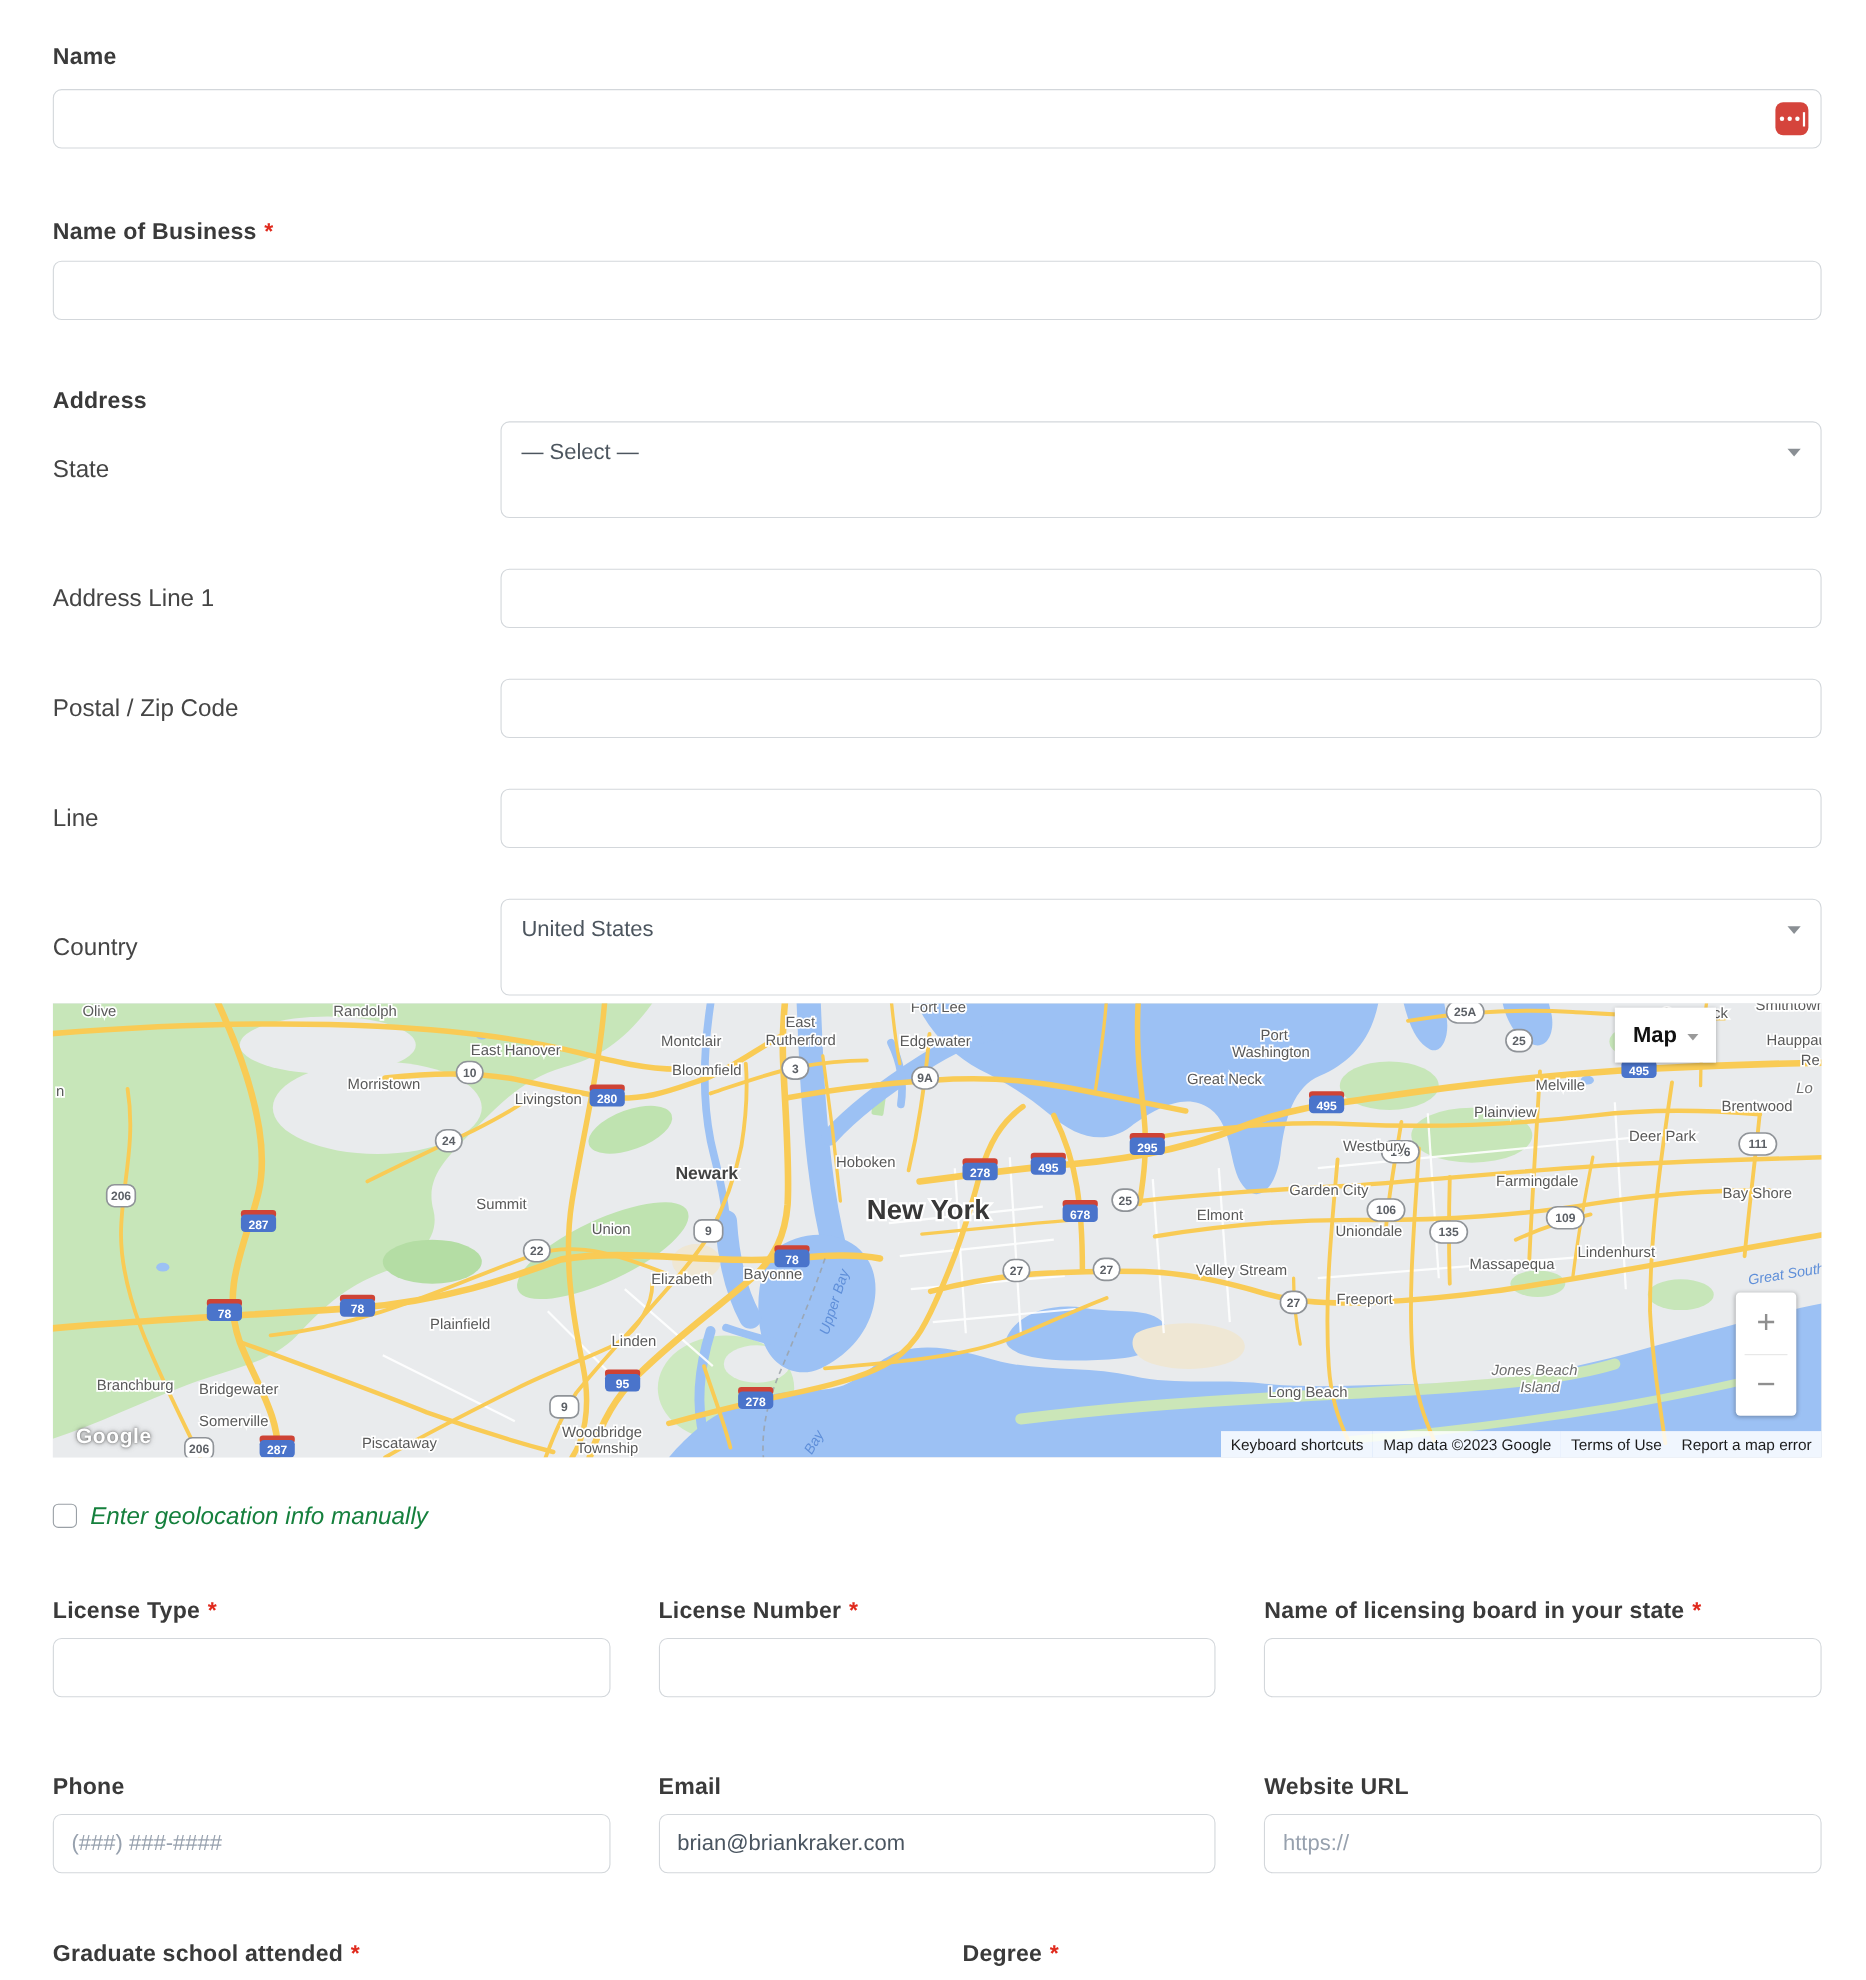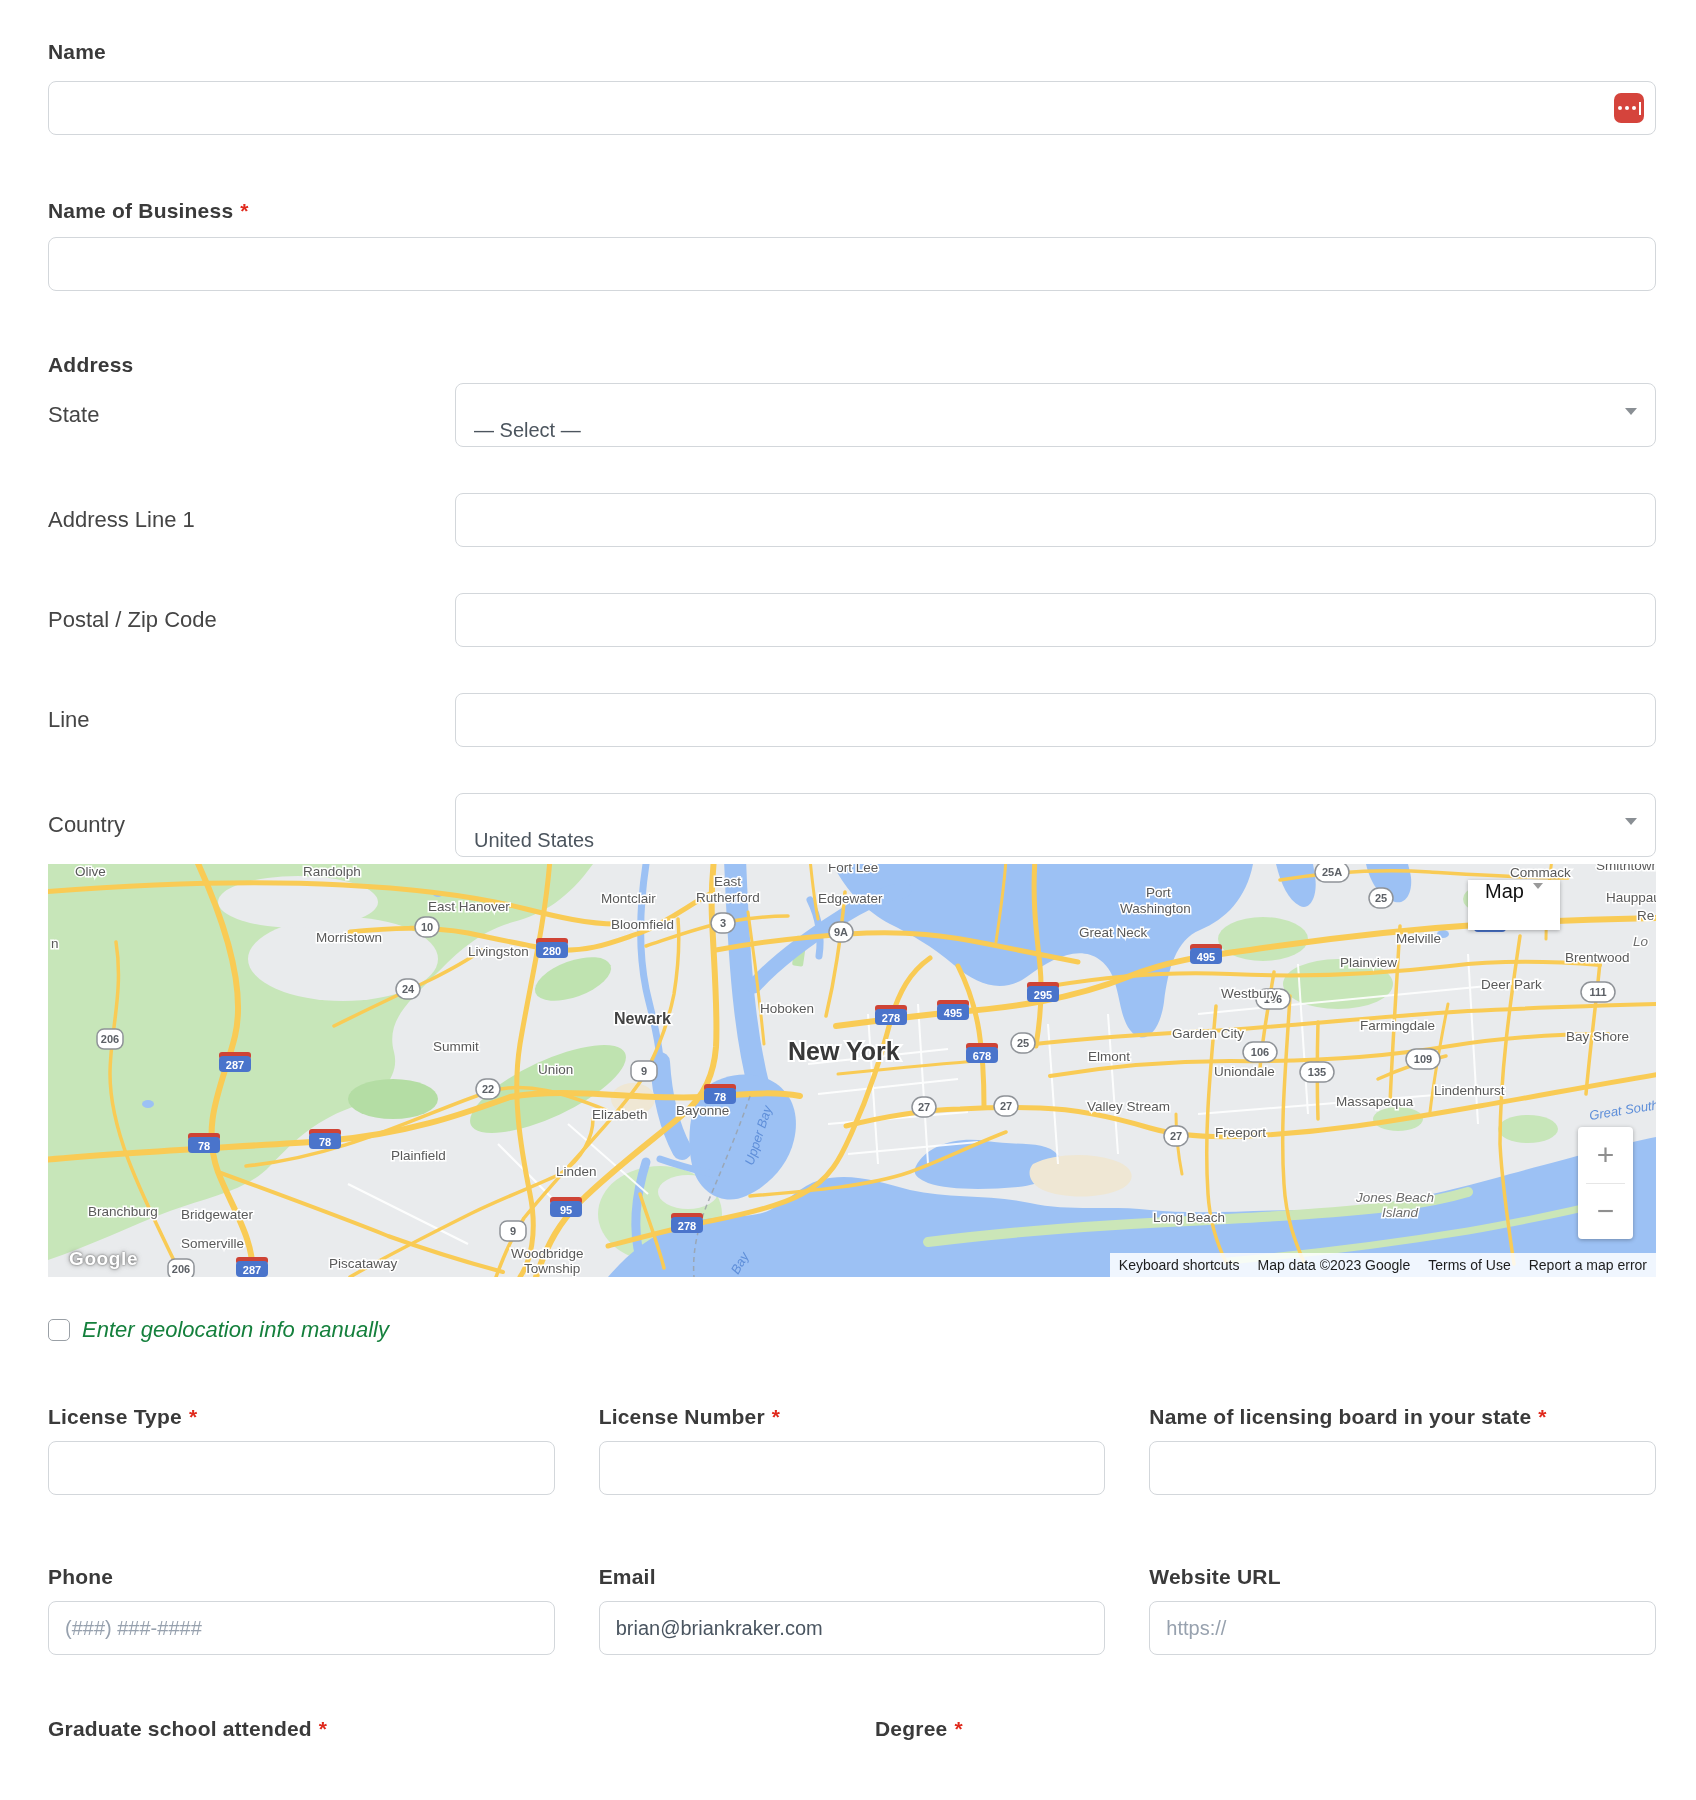--- a/index.html
+++ b/index.html
@@ -13,40 +13,40 @@
   #name-label{margin-top:40px;}
   .name-wrap{position:relative;margin-top:17px;}
   .pm-icon{position:absolute;right:12px;top:12px;width:30px;height:30px;background:#d5443c;border-radius:7px;
            display:flex;align-items:center;justify-content:center;}
   .pm-dots{width:4px;height:4px;border-radius:50%;background:#fff;box-shadow:7px 0 0 #fff,14px 0 0 #fff;}
   .pm-bar{width:2px;height:13px;background:#fff;margin-left:17px;}
   .mt64{margin-top:64px;} .mt14{margin-top:14px;}
   .addr-row{display:grid;grid-template-columns:407px 1fr;align-items:center;margin-top:46px;}
   .addr-row.first{margin-top:6px;}
   .addr-label{font-size:22px;color:#454545;}
-  .selectbox{position:relative;height:54px;border:1px solid #d3d7db;border-radius:8px;display:flex;align-items:flex-end;
-             padding:4px 18px;font-size:20px;color:#4c555e;background:#fff;cursor:pointer;}
+  .selectbox{position:relative;height:54px;border:1px solid #d3d7db;border-radius:8px;display:flex;align-items:flex-start;
+             padding:16px 18px;font-size:20px;color:#4c555e;background:#fff;cursor:pointer;}
   .chev{position:absolute;right:18px;top:24px;width:0;height:0;border-left:6px solid transparent;
         border-right:6px solid transparent;border-top:7px solid #8a8f94;}
   .map-btns{margin-top:56px;display:flex;gap:16px;}
   .btn{display:inline-flex;align-items:center;gap:10px;height:42px;padding:0 17px;border:2px solid #1c1c1c;
        border-radius:8px;background:#fff;font-size:19px;color:#141414;cursor:pointer;font-family:"Liberation Sans",sans-serif;}
   .btn.red{border-color:#d93025;color:#d93025;}
   .map{position:relative;margin-top:7px;height:413px;background:#e9ebed;overflow:hidden;}
   .map svg{display:block;}
   .mlbl{font-size:13.5px;fill:#595959;stroke:#ffffff;stroke-width:3px;paint-order:stroke;}
   .mlbl.big{font-size:25px;font-weight:700;fill:#383838;stroke-width:4px;}
   .mlbl.md{font-size:16px;font-weight:700;fill:#424242;}
   .mlbl.it{font-style:italic;fill:#6d6d6d;}
   .wlbl{font-size:13px;font-style:italic;fill:#5f8fd9;}
   .sht{font-size:11px;font-weight:700;fill:#fff;text-anchor:middle;}
   .shtg{font-size:11px;font-weight:700;fill:#5c6066;text-anchor:middle;}
-  .map-type-btn{position:absolute;left:1420px;top:16px;width:92px;height:50px;background:#fff;
-        box-shadow:0 1px 4px rgba(0,0,0,.3);display:flex;justify-content:center;gap:9px;
-        font-size:20px;font-weight:400;color:#111;cursor:pointer;}
+  .map-type-btn{position:absolute;left:1420px;top:4px;width:92px;height:50px;background:#fff;
+        box-shadow:0 1px 4px rgba(0,0,0,.3);display:flex;align-items:center;justify-content:center;gap:9px;
+        font-size:20px;font-weight:700;color:#111;cursor:pointer;}
   .map-type-chev{width:0;height:0;border-left:5px solid transparent;border-right:5px solid transparent;
         border-top:6px solid #9a9a9a;margin-top:3px;}
   .zoomctl{position:absolute;left:1530px;top:263px;width:55px;height:112px;background:#fff;border-radius:4px;
         box-shadow:0 1px 4px rgba(0,0,0,.3);display:flex;flex-direction:column;}
   .zoombtn{flex:1;display:flex;align-items:center;justify-content:center;font-size:30px;color:#8f8f8f;cursor:pointer;}
   .zoomdiv{height:1px;background:#e6e6e6;margin:0 8px;}
   .attrbar{position:absolute;right:0;bottom:0;height:24px;display:flex;align-items:stretch;font-size:14px;color:#1d1d1d;}
   .attrseg{background:rgba(255,255,255,.85);display:flex;align-items:center;padding:0 9px;white-space:nowrap;}
   .glogo{position:absolute;left:21px;bottom:7px;font-size:19px;font-weight:700;color:#fff;letter-spacing:.6px;
         text-shadow:0 0 2px rgba(95,95,95,.95),0 0 5px rgba(95,95,95,.7);}

